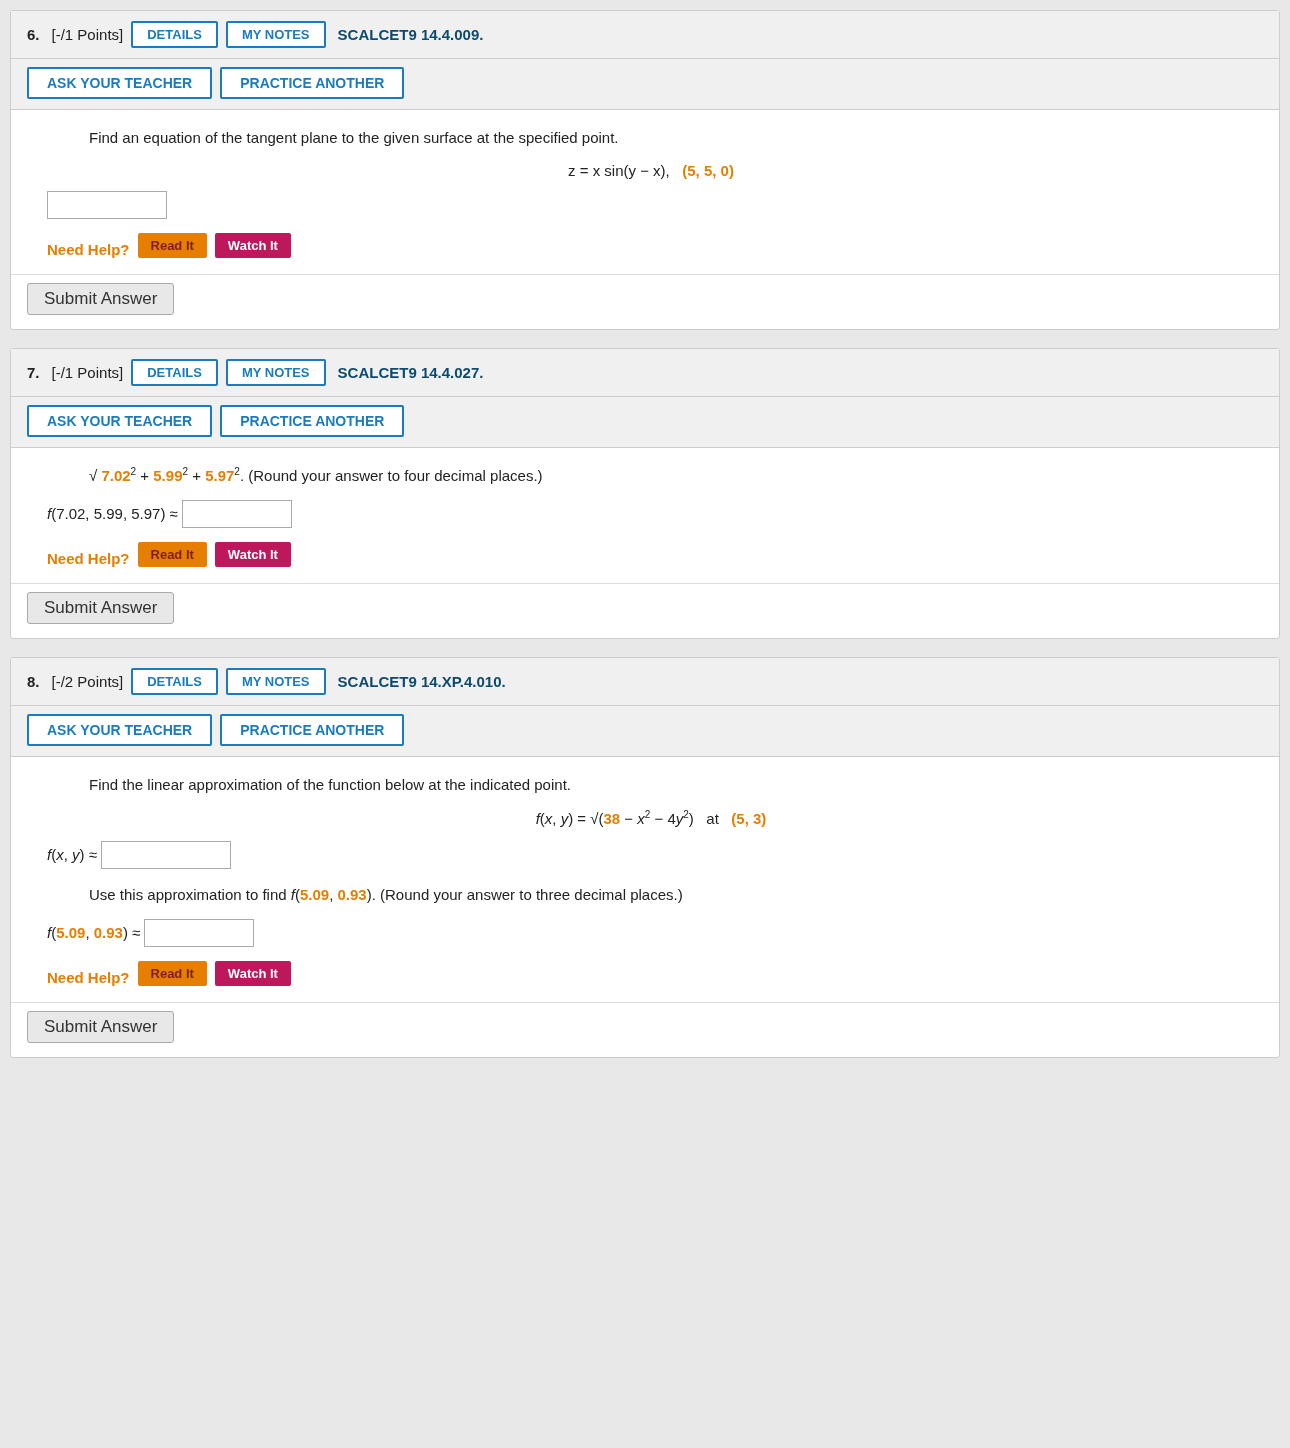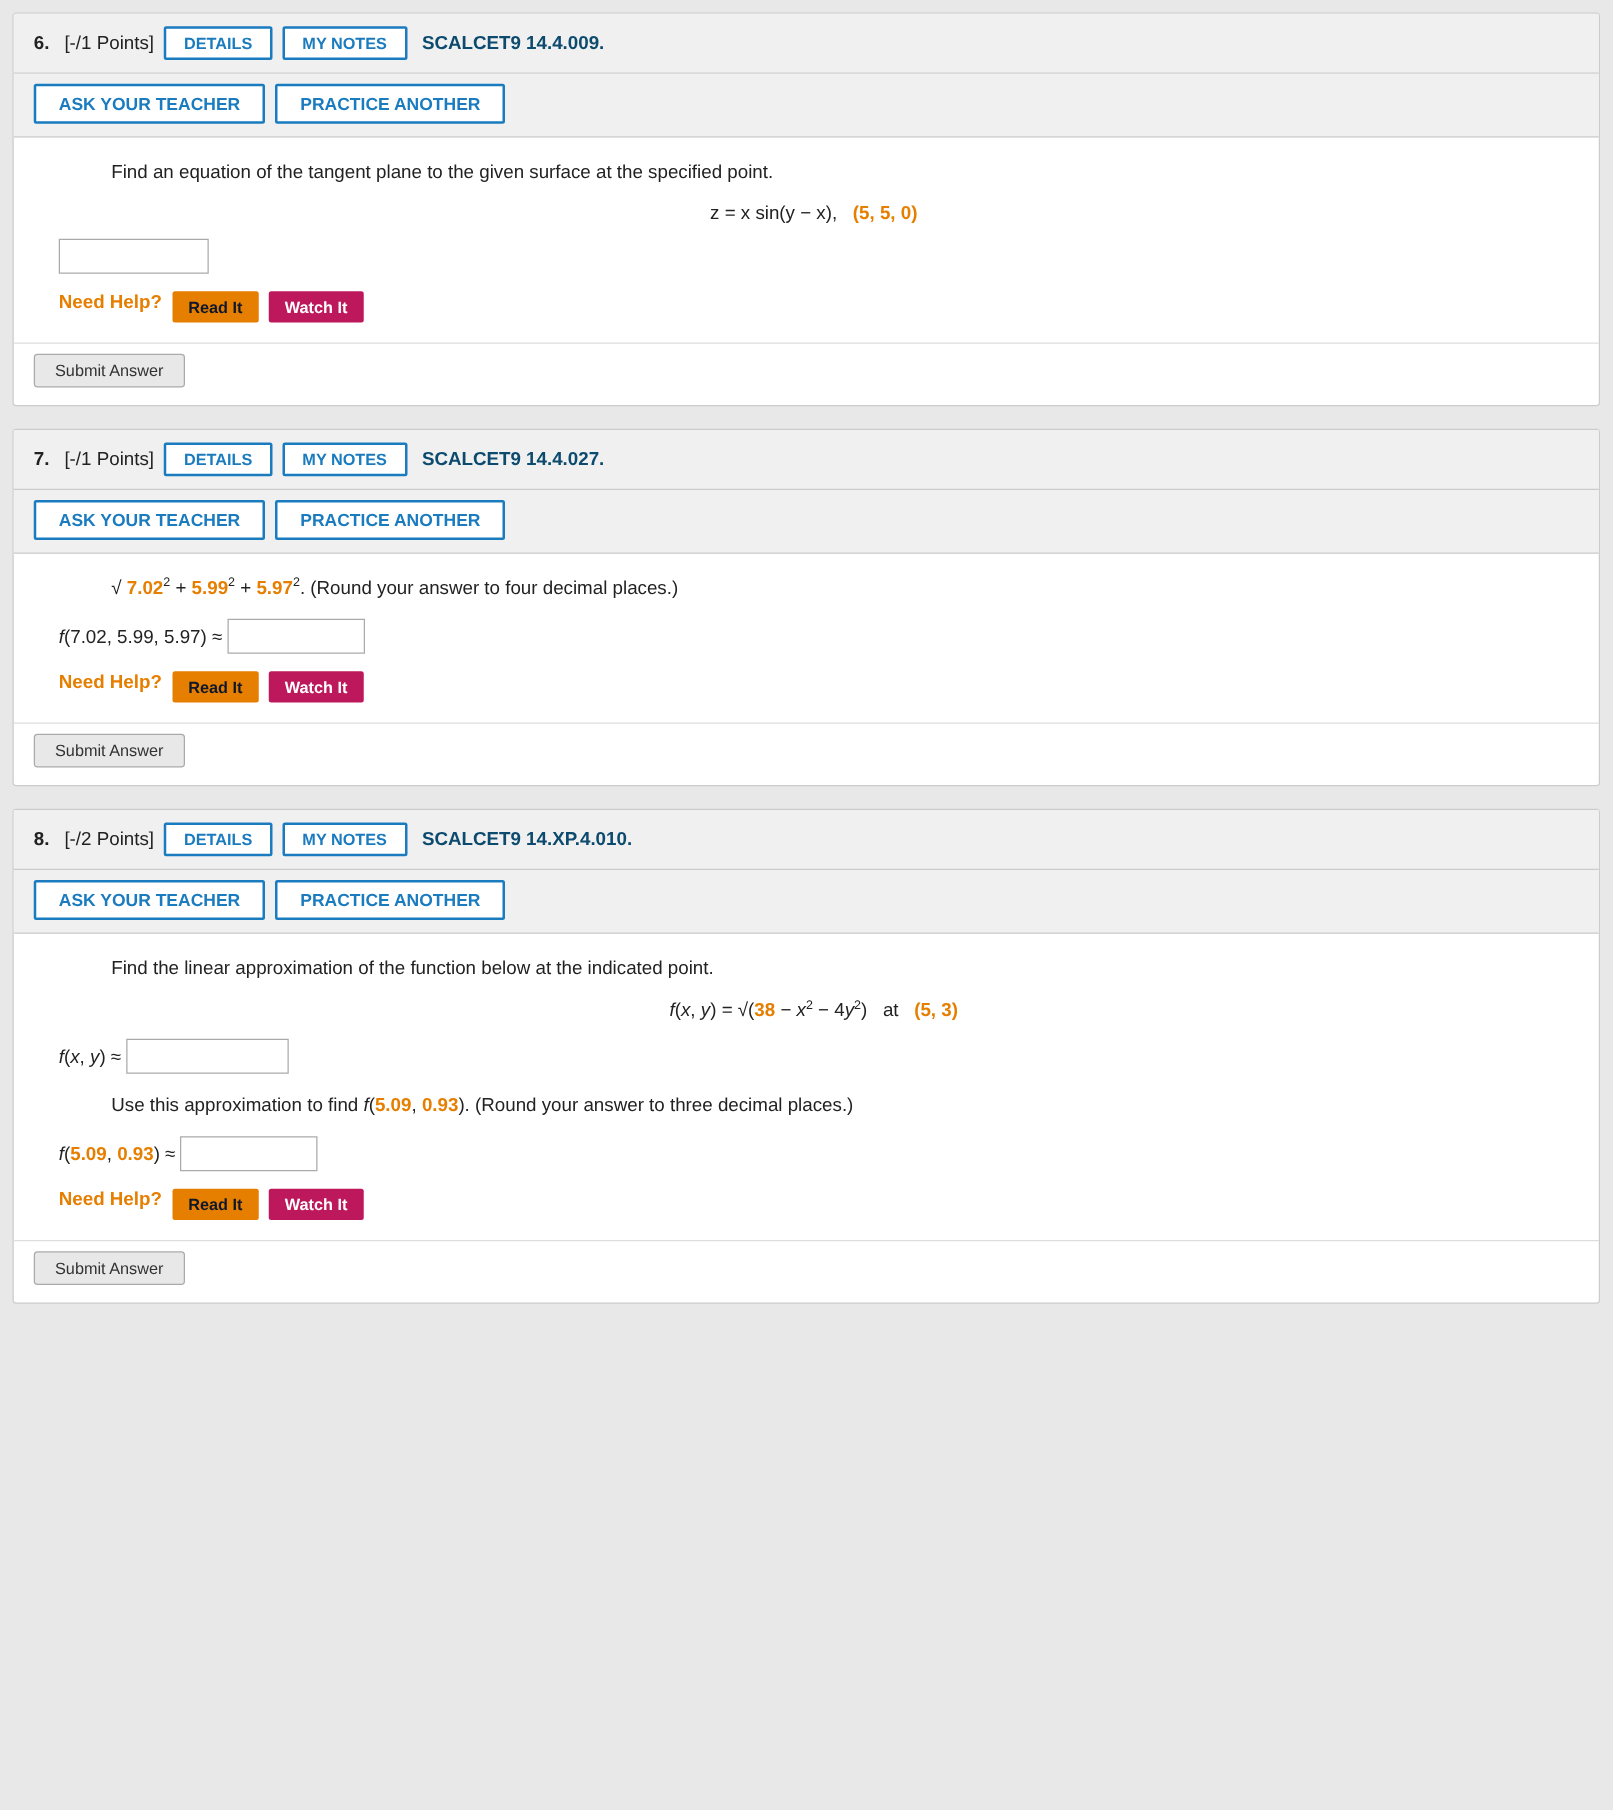--- a/index.html
+++ b/index.html
@@ -90,33 +90,33 @@
       border: 1px solid #aaa;
       background: #fff;
       padding: 4px 8px;
       font-size: 14px;
       width: 120px;
       height: 28px;
       display: inline-block;
     }
     .need-help-row {
       display: flex;
-      align-items: flex-start;
+      align-items: flex-end;
       gap: 8px;
       margin-top: 14px;
       margin-bottom: 4px;
     }
     .need-help-label {
       color: #e67e00;
       font-weight: bold;
       font-size: 15px;
     }
     .btn-read-it {
       background: #e67e00;
-      color: #0f172a;
+      color: #7f1d1d;
       border: none;
       font-size: 13px;
       font-weight: bold;
       padding: 5px 13px;
       cursor: pointer;
       border-radius: 2px;
     }
     .btn-watch-it {
       background: #be185d;
       color: #fff;
@@ -128,21 +128,21 @@
       border-radius: 2px;
     }
     .submit-row {
       padding: 8px 16px 14px 16px;
       border-top: 1px solid #ddd;
     }
     .btn-submit {
       background: #e8e8e8;
       border: 1px solid #aaa;
       color: #333;
-      font-size: 13px;
+      font-size: 17px;
       padding: 5px 16px;
       cursor: pointer;
       border-radius: 3px;
     }
     .formula-block {
       text-align: center;
       margin: 8px 0 12px 0;
       font-size: 15px;
     }
     .approx-row {

